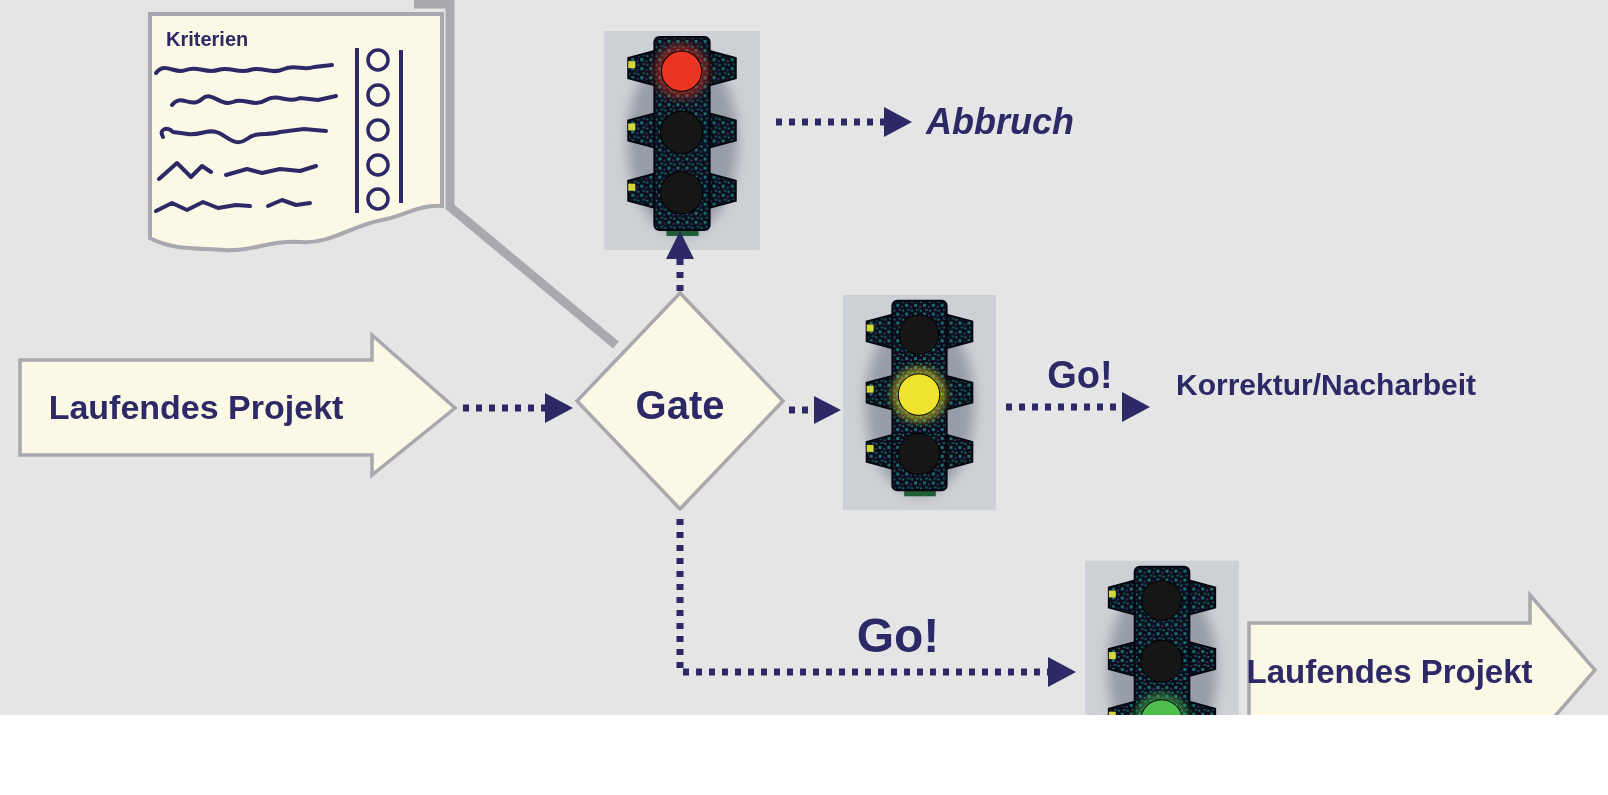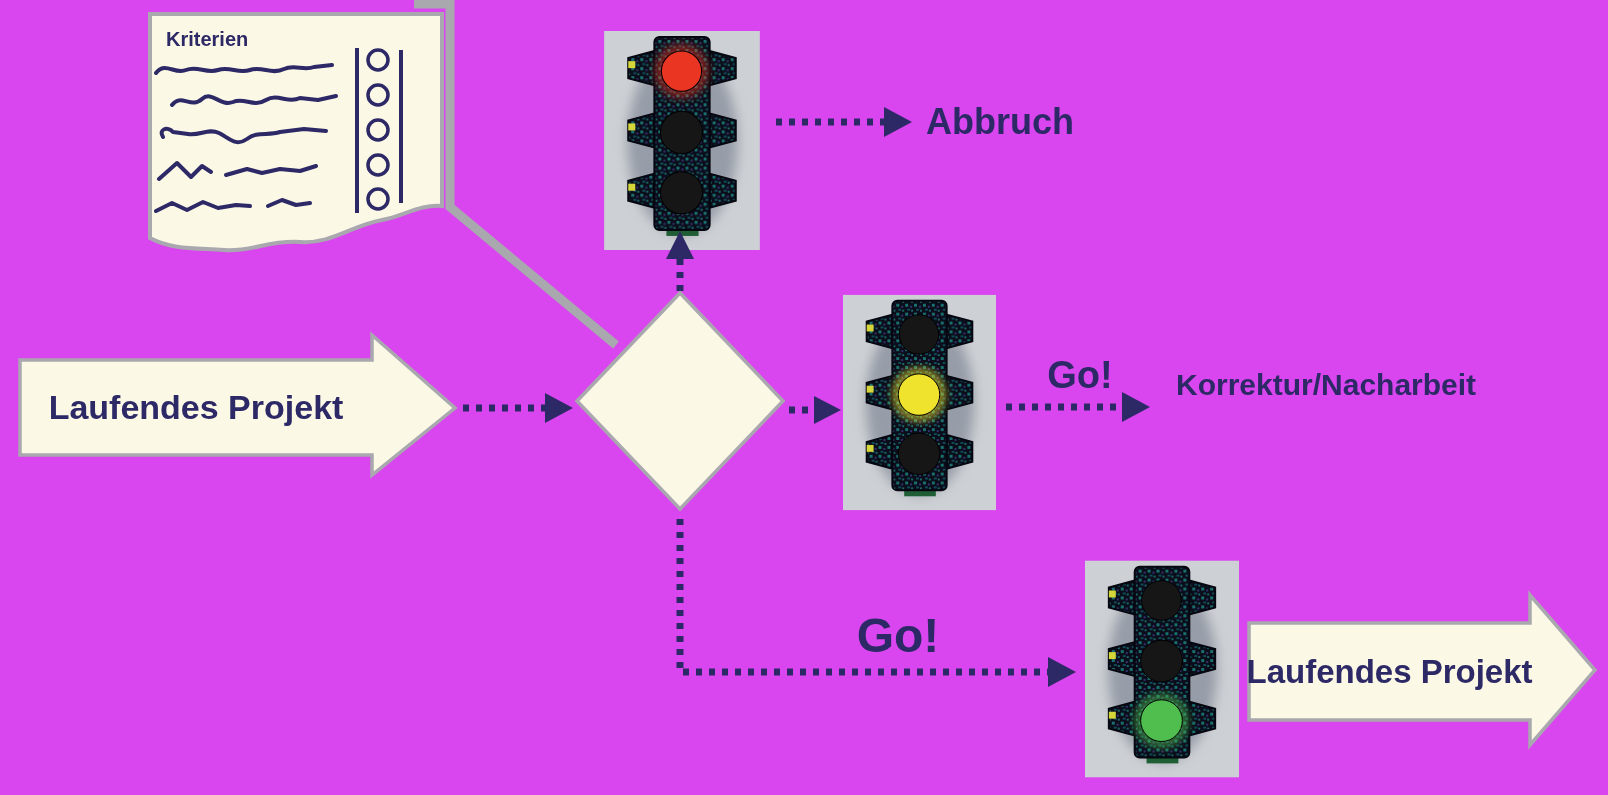--- a/index.html
+++ b/index.html
@@ -1,21 +1,21 @@
 <!DOCTYPE html>
 <html><head>
 <meta charset="utf-8">
 <style>
   html,body{margin:0;padding:0;}
   body{font-family:"Liberation Sans", sans-serif;}
   #canvas{
     position:relative;
-    width:1608px;height:795px;
+    width:1608px;height:715px;
     overflow:hidden;
-    background:#d946ef;
+    background:#e5e5e5;
   }
   .tl{
     position:absolute;
     z-index:1;
     filter:blur(.6px);
   }
   #overlay{
     position:absolute;left:0;top:0;
     z-index:2;
     pointer-events:none;
@@ -173,22 +173,23 @@
 
       <polyline points="680,519 680,672 1048,672" stroke-width="7" stroke-dasharray="6 7" fill="none"></polyline>
       <polygon points="1048,657 1076,672 1048,687" stroke="none"></polygon>
     </g>
   </svg>
 
   <div class="lbl" style="left:166px;top:28px;font-size:20px;">Kriterien</div>
 
   <div class="lbl centered" style="left:20px;top:360px;width:352px;height:95px;font-size:34px;">Laufendes Projekt</div>
 
+  <div class="lbl centered" style="left:595px;top:382px;width:170px;height:46px;font-size:40px;">Gate</div>
 
-  <div class="lbl" style="left:926px;top:100px;font-size:36px;line-height:44px;">Abbruch</div>
+  <div class="lbl" style="left:926px;top:100px;font-size:36px;line-height:44px;font-style:italic;">Abbruch</div>
 
   <div class="lbl centered" style="left:1010px;top:355px;width:140px;height:40px;font-size:38px;">Go!</div>
 
 
   <div class="lbl" style="left:1176px;top:362px;font-size:30px;line-height:46px;">Korrektur/Nacharbeit</div>
 
   <div class="lbl centered" style="left:828px;top:610px;width:140px;height:50px;font-size:48px;">Go!</div>
 
   <div class="lbl centered" style="left:1249px;top:623px;width:281px;height:97px;font-size:33px;">Laufendes Projekt</div>
 

